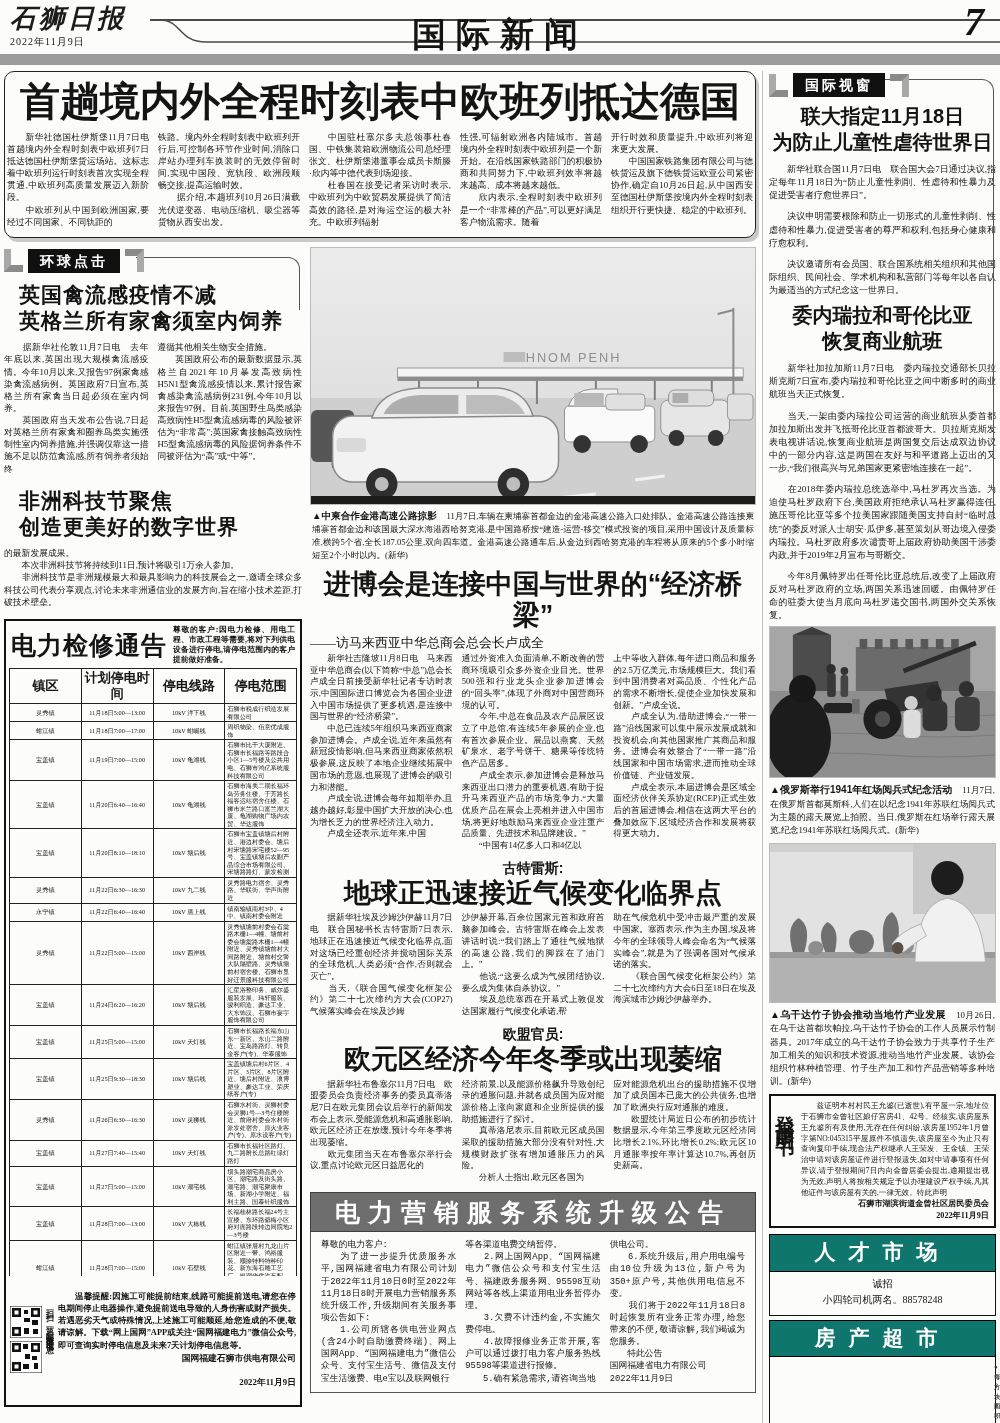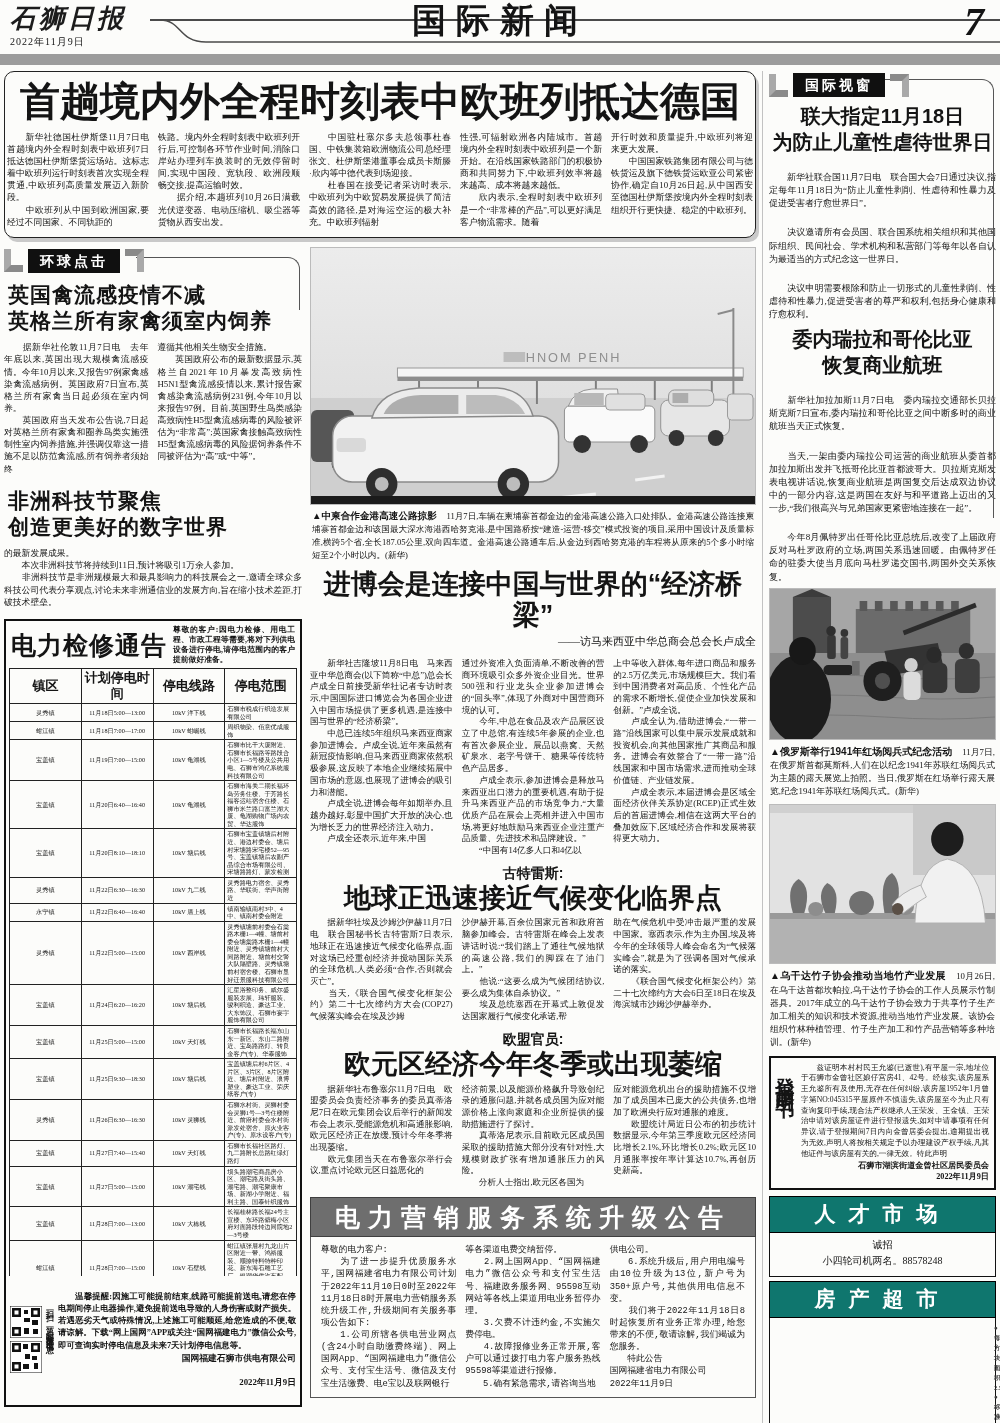--- a/index.html
+++ b/index.html
@@ -4,21 +4,21 @@
 <style>
   html,body{margin:0;padding:0;background:#e8e8e4;}
   .page{position:relative;width:1000px;height:1423px;margin:0 auto;background:#fcfcfa;color:#141414;
         font-family:"Liberation Serif","DejaVu Serif",serif;overflow:hidden;}
   
   .masthead{position:relative;height:52px;}
   .logo{position:absolute;left:10px;top:1px;font-size:26px;font-weight:bold;font-style:italic;
         letter-spacing:3px;color:#1c1c1c;}
   .mast-date{position:absolute;left:10px;top:35px;font-size:10px;letter-spacing:1px;}
   .mast-rule{position:absolute;left:0;top:0;}
-  .section-title{position:absolute;left:0;right:0;top:2px;text-align:center;font:900 34px/1.1 "Liberation Sans",sans-serif;letter-spacing:10px;}
+  .section-title{position:absolute;left:0;right:0;top:16px;text-align:center;font:900 34px/1.1 "Liberation Sans",sans-serif;letter-spacing:10px;}
   .page-num{position:absolute;right:16px;top:0;font:900 italic 40px/1.1 "Liberation Serif",serif;}
   .gray-bar{height:11px;background:#9c9c9c;margin:2px 0 6px;}
   
   .content{display:flex;padding:0 4px;}
   .main-area{width:752px;flex:none;}
   .right-col{flex:1;margin-left:6px;padding-left:6px;border-left:1px solid #c2c2c2;position:relative;min-width:0;}
   .row2{display:flex;gap:8px;align-items:stretch;height:1160px;}
   .left-col{width:298px;flex:none;position:relative;display:flex;flex-direction:column;min-height:0;}
   .center-col{flex:1;min-width:0;}
   
@@ -30,21 +30,21 @@
   .cols3 .body{font-size:8.6px;line-height:1.36;}
   
   .badge-row{position:relative;display:flex;align-items:center;gap:5px;height:26px;margin:1px 0 4px;}
   .brk{width:12px;height:16px;flex:none;}
   .brk-l{border-left:7px solid #a9a9a9;border-bottom:7px solid #8a8a8a;}
   .brk-r{border-right:7px solid #a9a9a9;border-top:7px solid #8a8a8a;}
   .badge{background:#101010;color:#fff;font:bold 14px/1 "Liberation Sans",sans-serif;padding:5px 12px;letter-spacing:3px;white-space:nowrap;}
   .lc-frame{position:absolute;top:10px;left:132px;right:2px;height:52px;border-top:1.5px solid #555;border-right:1.5px solid #555;border-radius:0 12px 0 0;pointer-events:none;}
   .rc-frame{position:absolute;top:8px;left:116px;right:2px;height:438px;border-top:1.5px solid #555;border-right:1.5px solid #555;border-radius:0 12px 0 0;pointer-events:none;}
   
-  .lt{margin:4px 4px 7px;font:900 21px/1.25 "Liberation Sans",sans-serif;letter-spacing:1px;}
+  .lt{margin:4px 15px 7px;font:900 21px/1.25 "Liberation Sans",sans-serif;letter-spacing:1px;}
   .left-art{margin-bottom:9px;}
   
   .power-box{border:2px solid #111;flex:1;min-height:0;display:flex;flex-direction:column;padding:3px;margin-top:2px;}
   .pn-head{display:flex;gap:6px;align-items:center;padding:1px 2px 3px;}
   .pn-title{font:900 25px/1.05 "Liberation Sans",sans-serif;letter-spacing:1px;white-space:nowrap;}
   .pn-intro{font-size:7.8px;font-weight:bold;line-height:1.3;text-align:justify;}
   .pn-tablewrap{flex:1;min-height:0;overflow:hidden;}
   table.pn{width:100%;border-collapse:collapse;table-layout:fixed;}
   .pn th,.pn td{border:1px solid #222;font-size:6.2px;line-height:1.22;padding:1px 2px;vertical-align:middle;word-break:break-all;}
   .pn th{font-weight:bold;text-align:center;font-size:13px;}
@@ -58,29 +58,29 @@
   .qr-label{writing-mode:vertical-rl;text-orientation:upright;font-size:8px;font-weight:bold;line-height:1;letter-spacing:2px;height:72px;}
   .pn-reminder{flex:1;font-size:8.4px;line-height:1.45;font-weight:bold;text-align:justify;white-space:pre-line;}
   .sig{text-align:right;font-weight:bold;font-size:8.8px;line-height:1.4;}
   
   .photo{margin:0;background:#ddd;overflow:hidden;border:1px solid #bbb;}
   .photo svg{display:block;width:100%;height:100%;}
   .toll{height:256px;}
   .caption{font-size:8.6px;line-height:1.5;text-align:justify;margin:4px 2px 7px;}
   .caption b{font-size:9.6px;font-family:"Liberation Sans",sans-serif;}
   .ct{font:900 27px/1.15 "Liberation Sans",sans-serif;text-align:center;margin:2px 0 3px;letter-spacing:0;}
-  .subtitle{text-align:right;font-size:11px;margin:0 0 9px;}
+  .subtitle{text-align:left;font-size:13px;margin:0 0 1px;}
   .kicker{text-align:center;font:bold 14px/1.2 "Liberation Sans",sans-serif;margin:8px 0 1px;}
   .upgrade{margin-top:8px;}
   .un-banner{background:#6e6e6e;color:#fff;text-align:center;font:900 25px/1.3 "Liberation Sans",sans-serif;letter-spacing:8px;padding:3px 0;border:1px solid #3f3f3f;}
   .un-body{border:1px solid #555;border-top:none;padding:7px 10px;font-family:Liberation Mono, monospace;}
   .un-body .body{font-size:8.8px;}
   
   .rt{font:900 20px/1.3 "Liberation Sans",sans-serif;text-align:center;margin:5px 0 5px;}
-  .rp{margin:16px 0 1px;font-size:9px;line-height:1.46;text-align:justify;}
+  .rp{margin:8px 0 1px;font-size:9px;line-height:1.46;text-align:justify;}
   .redsquare{height:150px;margin-top:4px;}
   .bamboo{height:158px;margin-top:2px;}
   .r-caption{font-size:8.8px;line-height:1.5;text-align:justify;margin:4px 1px 6px;}
   .r-caption b{font-size:10px;font-family:"Liberation Sans",sans-serif;}
   .declare{border:2px solid #111;display:flex;gap:6px;padding:5px;margin:4px 0 6px;}
   .dec-title{writing-mode:vertical-rl;text-orientation:upright;font:900 19px/1 "Liberation Sans",sans-serif;letter-spacing:5px;flex:none;}
   .dec-body{flex:1;font-size:7.6px;line-height:1.42;text-align:justify;min-width:0;}
   .dec-body .sig{font-size:8.2px;}
   .black-banner{background:#0f766e;color:#fff;text-align:center;font:900 21px/1.25 "Liberation Sans",sans-serif;letter-spacing:13px;padding:4px 0 5px;border:1px solid #000;}
   .tm-body{border:1px solid #111;border-top:none;text-align:center;font-size:10px;line-height:1.65;padding:4px 0 6px;margin-bottom:4px;}
@@ -481,31 +481,32 @@
         <span class="brk brk-l"></span>
         <span class="badge">国际视窗</span>
         <span class="brk brk-r"></span>
       </div>
 
       <article>
         <h2 class="rt"><span>联大指定11月18日</span><br><span>为防止儿童性虐待世界日</span></h2>
         <div>
 
         <p class="rp">　　新华社联合国11月7日电　联合国大会7日通过决议,指定每年11月18日为“防止儿童性剥削、性虐待和性暴力及促进受害者疗愈世界日”。</p>
+            <p class="rp">　　决议申明需要根除和防止一切形式的儿童性剥削、性虐待和性暴力,促进受害者的尊严和权利,包括身心健康和疗愈权利。</p>
             <p class="rp">　　决议邀请所有会员国、联合国系统相关组织和其他国际组织、民间社会、学术机构和私营部门等每年以各自认为最适当的方式纪念这一世界日。</p>
-            <p class="rp">　　决议申明需要根除和防止一切形式的儿童性剥削、性虐待和性暴力,促进受害者的尊严和权利,包括身心健康和疗愈权利。</p>
           </div>
       </article>
 
       <article>
         <h2 class="rt"><span>委内瑞拉和哥伦比亚</span><br><span>恢复商业航班</span></h2>
         <div>
 
         <p class="rp">　　新华社加拉加斯11月7日电　委内瑞拉交通部长贝拉斯克斯7日宣布,委内瑞拉和哥伦比亚之间中断多时的商业航班当天正式恢复。</p>
             <p class="rp">　　当天,一架由委内瑞拉公司运营的商业航班从委首都加拉加斯出发并飞抵哥伦比亚首都波哥大。贝拉斯克斯发表电视讲话说,恢复商业航班是两国复交后达成双边协议中的一部分内容,这是两国在友好与和平道路上迈出的又一步,“我们很高兴与兄弟国家更紧密地连接在一起”。</p>
+            <p class="rp">　　在2018年委内瑞拉总统选举中,马杜罗再次当选。为迫使马杜罗政府下台,美国政府拒绝承认马杜罗赢得连任,施压哥伦比亚等多个拉美国家跟随美国支持自封“临时总统”的委反对派人士胡安·瓜伊多,甚至策划从哥边境入侵委内瑞拉。马杜罗政府多次谴责哥上届政府协助美国干涉委内政,并于2019年2月宣布与哥断交。</p>
             <p class="rp">　　今年8月佩特罗出任哥伦比亚总统后,改变了上届政府反对马杜罗政府的立场,两国关系迅速回暖。由佩特罗任命的驻委大使当月底向马杜罗递交国书,两国外交关系恢复。</p>
           </div>
       </article>
 
       <figure class="photo redsquare">
         <svg viewBox="0 0 236 150" preserveAspectRatio="none">
           <rect width="236" height="150" fill="#a6a6a6"></rect>
           <rect x="24" y="8" width="40" height="66" fill="#4c4c4c"></rect>
             <polygon points="24,8 44,0 64,8" fill="#3c3c3c"></polygon>
           <rect x="90" y="20" width="120" height="44" fill="#6b6b6b"></rect>

